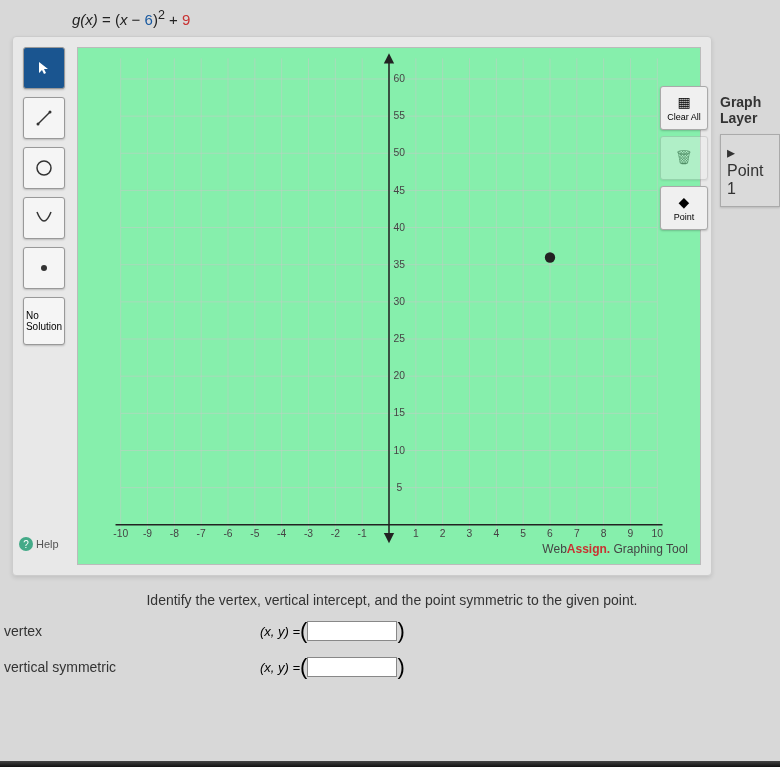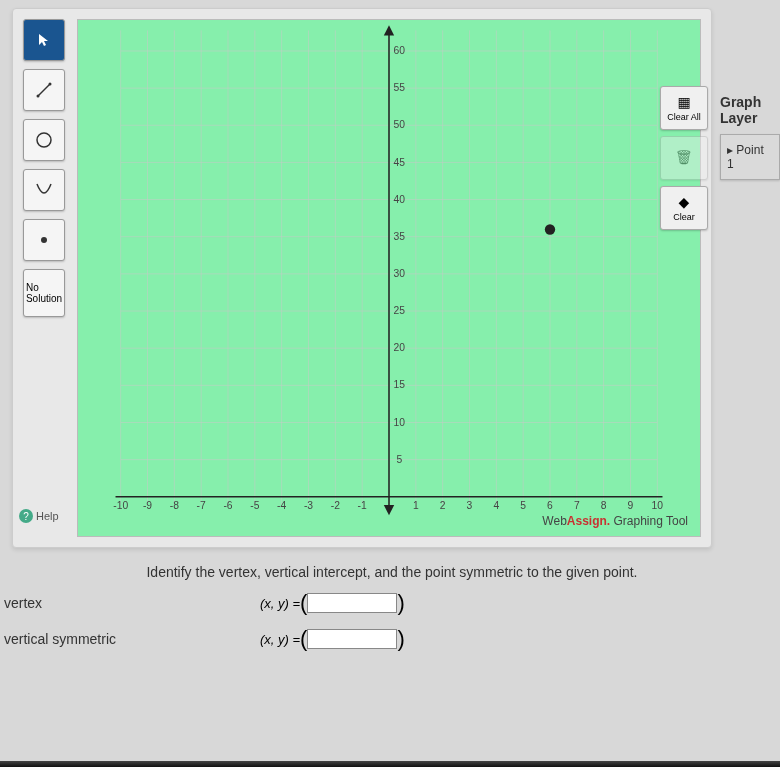--- a/index.html
+++ b/index.html
@@ -14,36 +14,39 @@
     .tool-btn { width: 42px; height: 42px; background: #f5f5f5; border: 1px solid #999; border-radius: 3px; display: flex; align-items: center; justify-content: center; cursor: pointer; font-size: 10px; box-shadow: 0 1px 2px rgba(0,0,0,0.2); }
     .tool-btn.active { background: #1a5590; color: #fff; }
     .tool-btn.tall { height: 48px; flex-direction: column; line-height: 1.1; }
     .graph-canvas { flex: 1; background: #86efac; border: 1px solid #bbb; position: relative; }
     .grid-svg { width: 100%; height: 100%; }
     .right-panel { position: absolute; top: 86px; left: 660px; width: 52px; display: flex; flex-direction: column; gap: 6px; }
     .panel-btn { width: 48px; height: 44px; background: #f0f0f0; border: 1px solid #aaa; border-radius: 3px; display: flex; flex-direction: column; align-items: center; justify-content: center; font-size: 9px; cursor: pointer; box-shadow: 0 1px 2px rgba(0,0,0,0.2); }
     .panel-btn .icon { font-size: 14px; margin-bottom: 2px; }
     .layers { position: absolute; top: 94px; left: 720px; width: 60px; }
     .layer-header { font-size: 14px; font-weight: bold; color: #333; margin-bottom: 8px; }
-    .layer-item { background: #dadada; border: 1px solid #aaa; padding: 8px 6px; font-size: 12px; color: #333; cursor: pointer; box-shadow: 0 1px 2px rgba(0,0,0,0.15); }
+    .layer-item { background: #dadada; border: 1px solid #aaa; padding: 8px 6px; font-size: 16px; color: #333; cursor: pointer; box-shadow: 0 1px 2px rgba(0,0,0,0.15); }
     .brand { position: absolute; bottom: 8px; right: 12px; font-size: 12px; color: #444; }
     .brand b { color: #c83232; }
     .help-btn { position: absolute; bottom: 24px; left: 6px; font-size: 11px; color: #555; cursor: pointer; display:flex; align-items:center; gap:3px;}
     .identify { margin-top: 16px; font-size: 14px; color: #333; padding-left: 4px; text-align: center; }
     .answer-row { display: flex; align-items: center; margin-top: 10px; }
     .answer-label { width: 260px; font-size: 14px; color: #333; padding-left: 4px; }
     .answer-eq { font-size: 13px; font-style: italic; }
     .paren { font-size: 22px; vertical-align: middle; }
     .answer-input { width: 90px; height: 20px; border: 1px solid #888; background: #fff; }
     .bottom-edge { position:absolute; bottom:0; left:0; right:0; height:6px; background: linear-gradient(#444,#111);}
   </style>
 </head>
 <body>
 
 <div class="container">
+  <div class="function">
+    <span>g(x)</span><span style="font-style:normal"> = (</span><span>x</span><span style="font-style:normal"> − </span><span class="fn-blue">6</span><span style="font-style:normal">)</span><sup style="font-style:normal">2</sup><span style="font-style:normal"> + </span><span class="fn-red">9</span>
+  </div>
 
   <div class="graph-area">
     <div class="toolbar">
       <div class="tool-btn active">
           <svg width="14" height="14" viewBox="0 0 14 14">
             <path d="M2 1 L2 12 L5 9 L7 13 L9 12 L7 8 L11 8 Z" fill="#fff"></path>
           </svg>
         </div>
       <div class="tool-btn">
           <svg width="18" height="18">
@@ -160,21 +163,21 @@
 <div class="right-panel">
   <div class="panel-btn">
       <span class="icon">▦</span>
       <span>Clear All</span>
     </div>
   <div class="panel-btn" style="opacity:0.4">
       <span class="icon">🗑</span>
     </div>
   <div class="panel-btn">
       <span class="icon">◆</span>
-      <span>Clear</span>
+      <span>Point</span>
     </div>
 </div>
 
 <div class="layers">
   <div class="layer-header">Graph Layer</div>
   <div class="layer-item">▸ <span>Point 1</span></div>
 </div>
 
 <div class="identify">Identify the vertex, vertical intercept, and the point symmetric to the given point.</div>
 <div class="answer-row">

